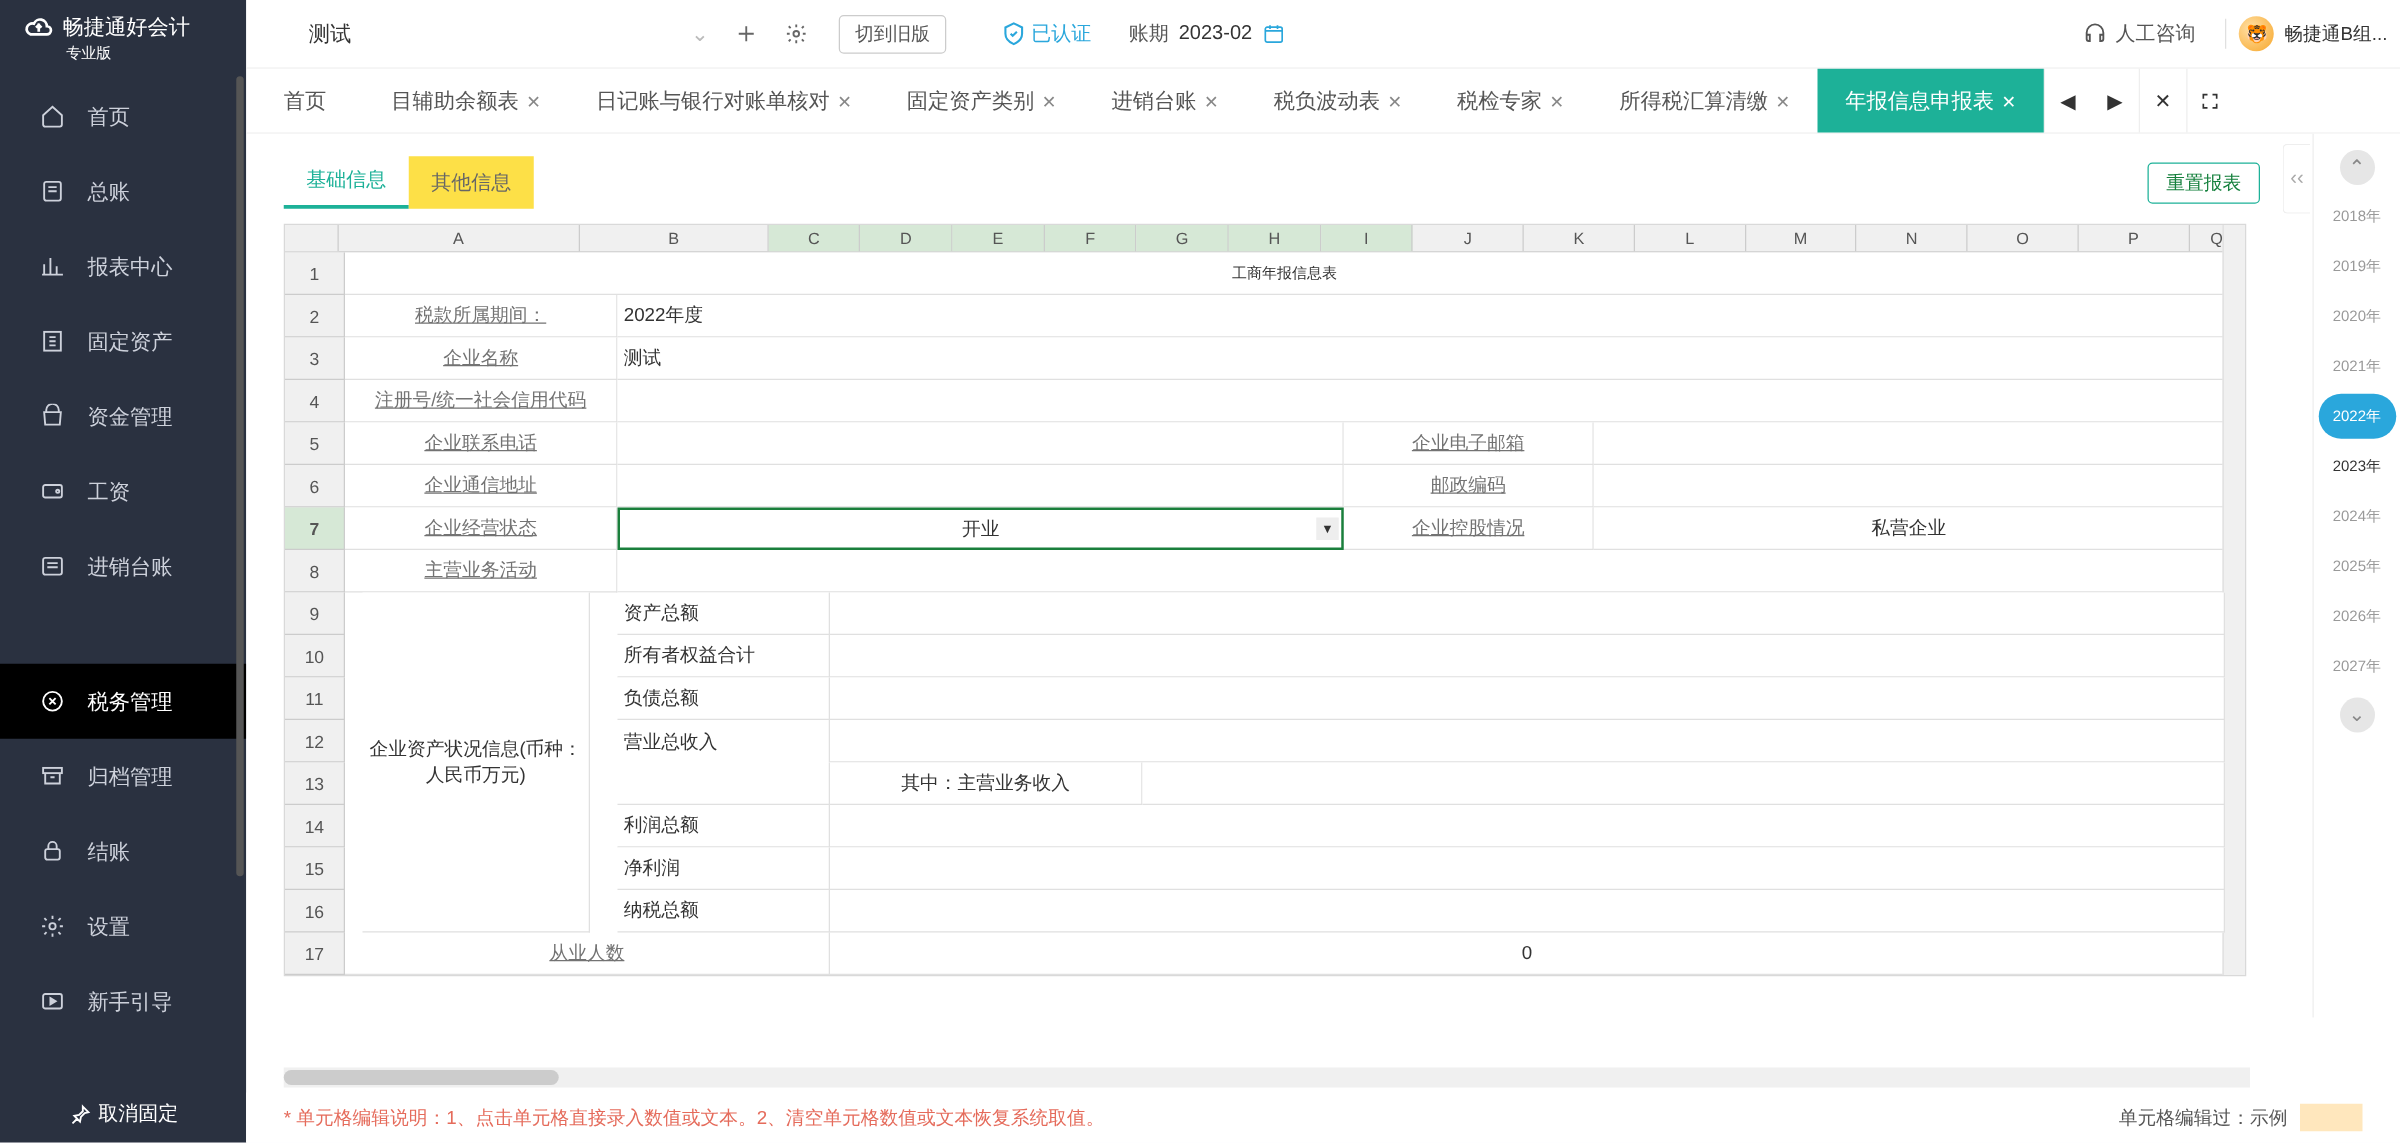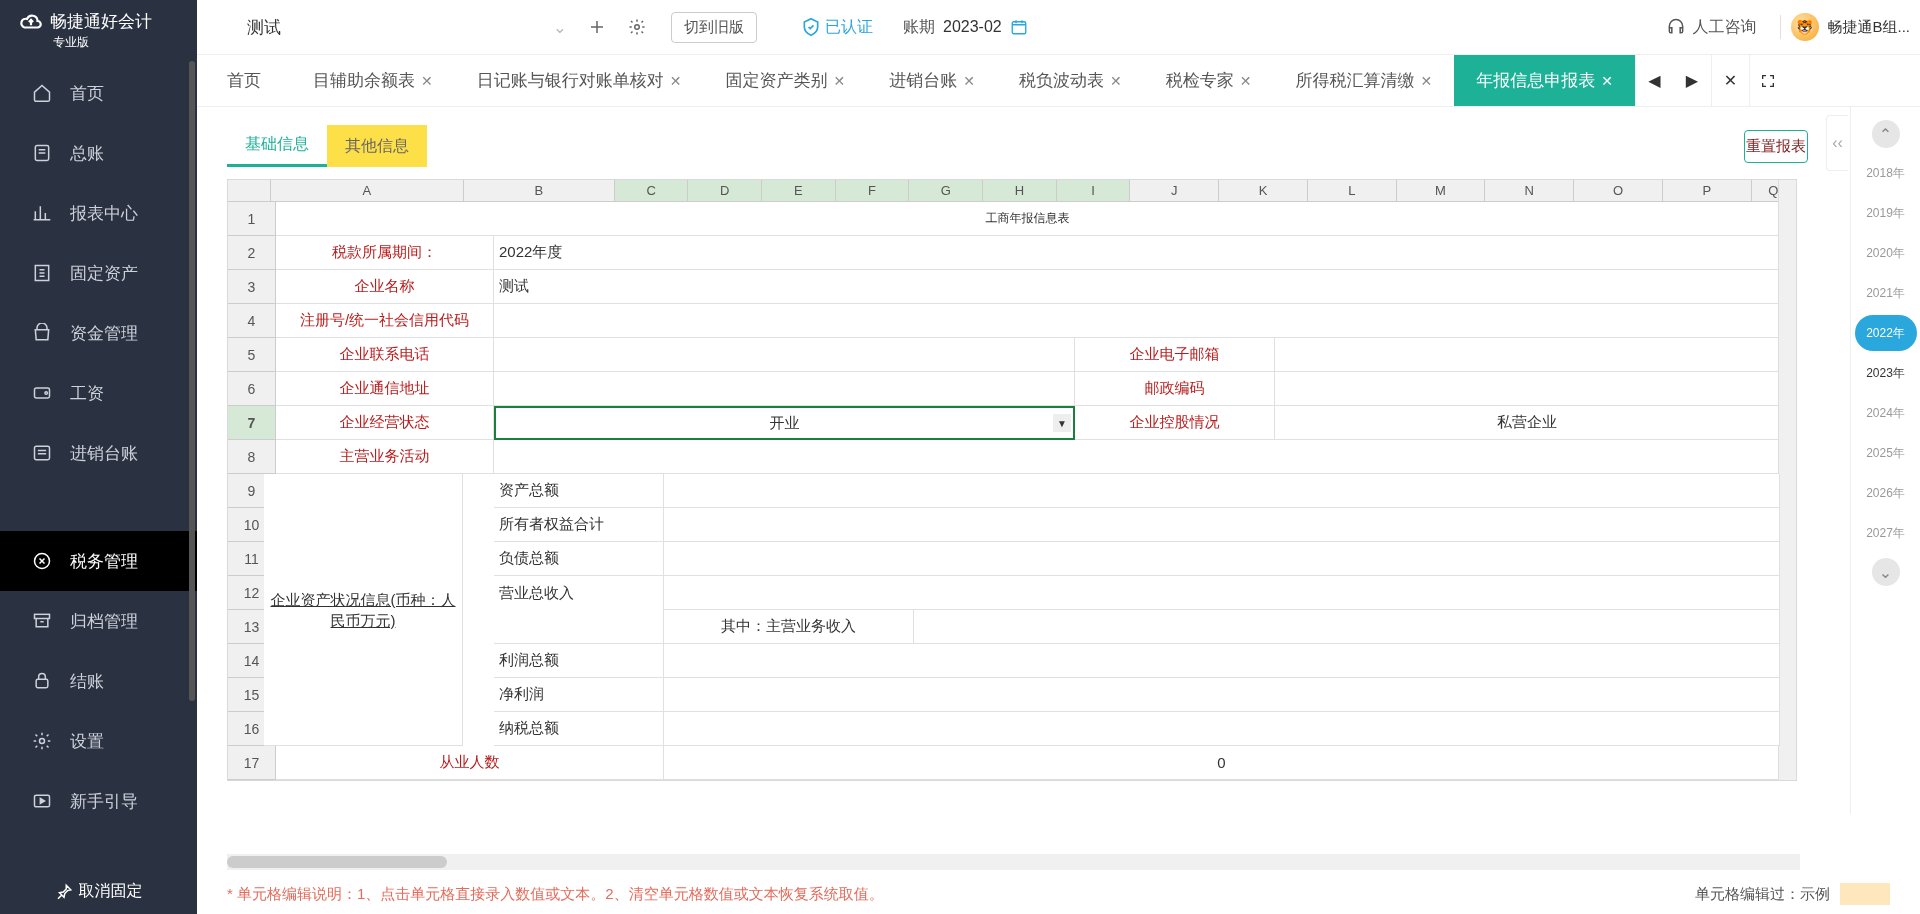--- a/index.html
+++ b/index.html
@@ -40,36 +40,36 @@
 .tab.active{background:#1db198;color:#fff;}
 .tab.active .close{color:#fff;}
 .tab-ctrl{width:38px;display:flex;align-items:center;justify-content:center;color:#333;cursor:pointer;}
 .tab-ctrl.border{border-left:1px solid #eee;}
 
 .content{position:absolute;left:197px;top:107px;right:0;bottom:0;background:#fff;padding:18px 40px 0 30px;}
 .subtabs{display:flex;align-items:center;height:42px;}
 .subtab{height:42px;display:flex;align-items:center;padding:0 18px;font-size:16px;cursor:pointer;}
 .subtab.active{color:#1db198;border-bottom:3px solid #1db198;}
 .subtab.inactive{background:#fde047;color:#666;}
-.reset-btn{margin-left:auto;border:1px solid #1db198;color:#7f1d1d;padding:6px 1px;border-radius:4px;font-size:15px;cursor:pointer;}
+.reset-btn{margin-left:auto;border:1px solid #1db198;color:#15803d;padding:6px 14px;border-radius:4px;font-size:15px;cursor:pointer;}
 .refresh{display:flex;align-items:center;color:#555;font-size:15px;margin-left:22px;cursor:pointer;}
 .refresh svg{margin-right:4px;}
 
 .sheet-wrap{position:relative;margin-top:12px;border:1px solid #d9d9d9;}
 .col-headers{display:flex;height:22px;background:#f0f0f0;border-bottom:1px solid #ccc;font-size:13px;color:#555;}
 .ch{border-right:1px solid #ccc;display:flex;align-items:center;justify-content:center;}
 .ch.corner{width:48px;background:#f0f0f0;}
 .ch.sel{background:#d6e8d6;}
 .rows{}
 .row{display:flex;height:34px;}
 .rh{width:48px;border-right:1px solid #ccc;border-bottom:1px solid #ccc;display:flex;align-items:center;justify-content:center;font-size:14px;background:#f0f0f0;color:#555;}
 .rh.sel{background:#d6e8d6;font-weight:bold;}
 .cell{border-right:1px solid #e0e0e0;border-bottom:1px solid #e0e0e0;display:flex;align-items:center;padding:0 5px;font-size:15px;color:#333;background:#fff;}
 .cell.center{justify-content:center;}
-.cell.label{color:#b91c1c;}
+.cell.label{color:#737373;text-decoration:underline;}
 .cell.title{font-size:12px;font-weight:400;justify-content:center;}
 .cell.merged-vert{writing-mode:horizontal-tb;text-align:center;justify-content:center;line-height:1.4;}
 .active-cell{border:2px solid #1a7f3c!important;position:relative;}
 .dd-arrow{position:absolute;right:2px;top:50%;transform:translateY(-50%);width:18px;height:18px;background:#eee;display:flex;align-items:center;justify-content:center;font-size:10px;}
 
 .year-panel{position:absolute;right:0;top:107px;width:70px;bottom:100px;background:#fff;border-left:1px solid #eee;display:flex;flex-direction:column;align-items:center;padding-top:8px;}
 .yp-arrow{width:28px;height:28px;border-radius:50%;background:#e6e6e6;display:flex;align-items:center;justify-content:center;color:#888;margin:5px 0;cursor:pointer;}
 .yp-item{width:62px;height:36px;display:flex;align-items:center;justify-content:center;font-size:12px;color:#999;margin:2px 0;cursor:pointer;border-radius:18px;}
 .yp-item.active{background:#2aa7dc;color:#fff;}
 .yp-item.dark{color:#333;}
@@ -367,21 +367,21 @@
         <div class="cell center" style="width:505px">私营企业</div>
         </div>
 
       <div class="row">
           <div class="rh">8</div>
         <div class="cell label center" style="width:218px">主营业务活动</div>
         <div class="cell" style="width:1286px"></div>
         </div>
 
       <div style="position:relative;">
-        <div style="position:absolute;left:36px;top:0;width:199px;height:272px;text-decoration:underline;" class="cell merged-vert">企业资产状况信息(币种：人民币万元)</div>
+        <div style="position:absolute;left:62px;top:0;width:182px;height:272px;" class="cell merged-vert">企业资产状况信息(币种：人民币万元)</div>
         <div class="row">
             <div class="rh">9</div>
             <div style="width:218px"></div>
           <div class="cell" style="width:170px">资产总额</div>
           <div class="cell" style="width:1116px"></div>
           </div>
         <div class="row">
             <div class="rh">10</div>
             <div style="width:218px"></div>
           <div class="cell" style="width:170px">所有者权益合计</div>

